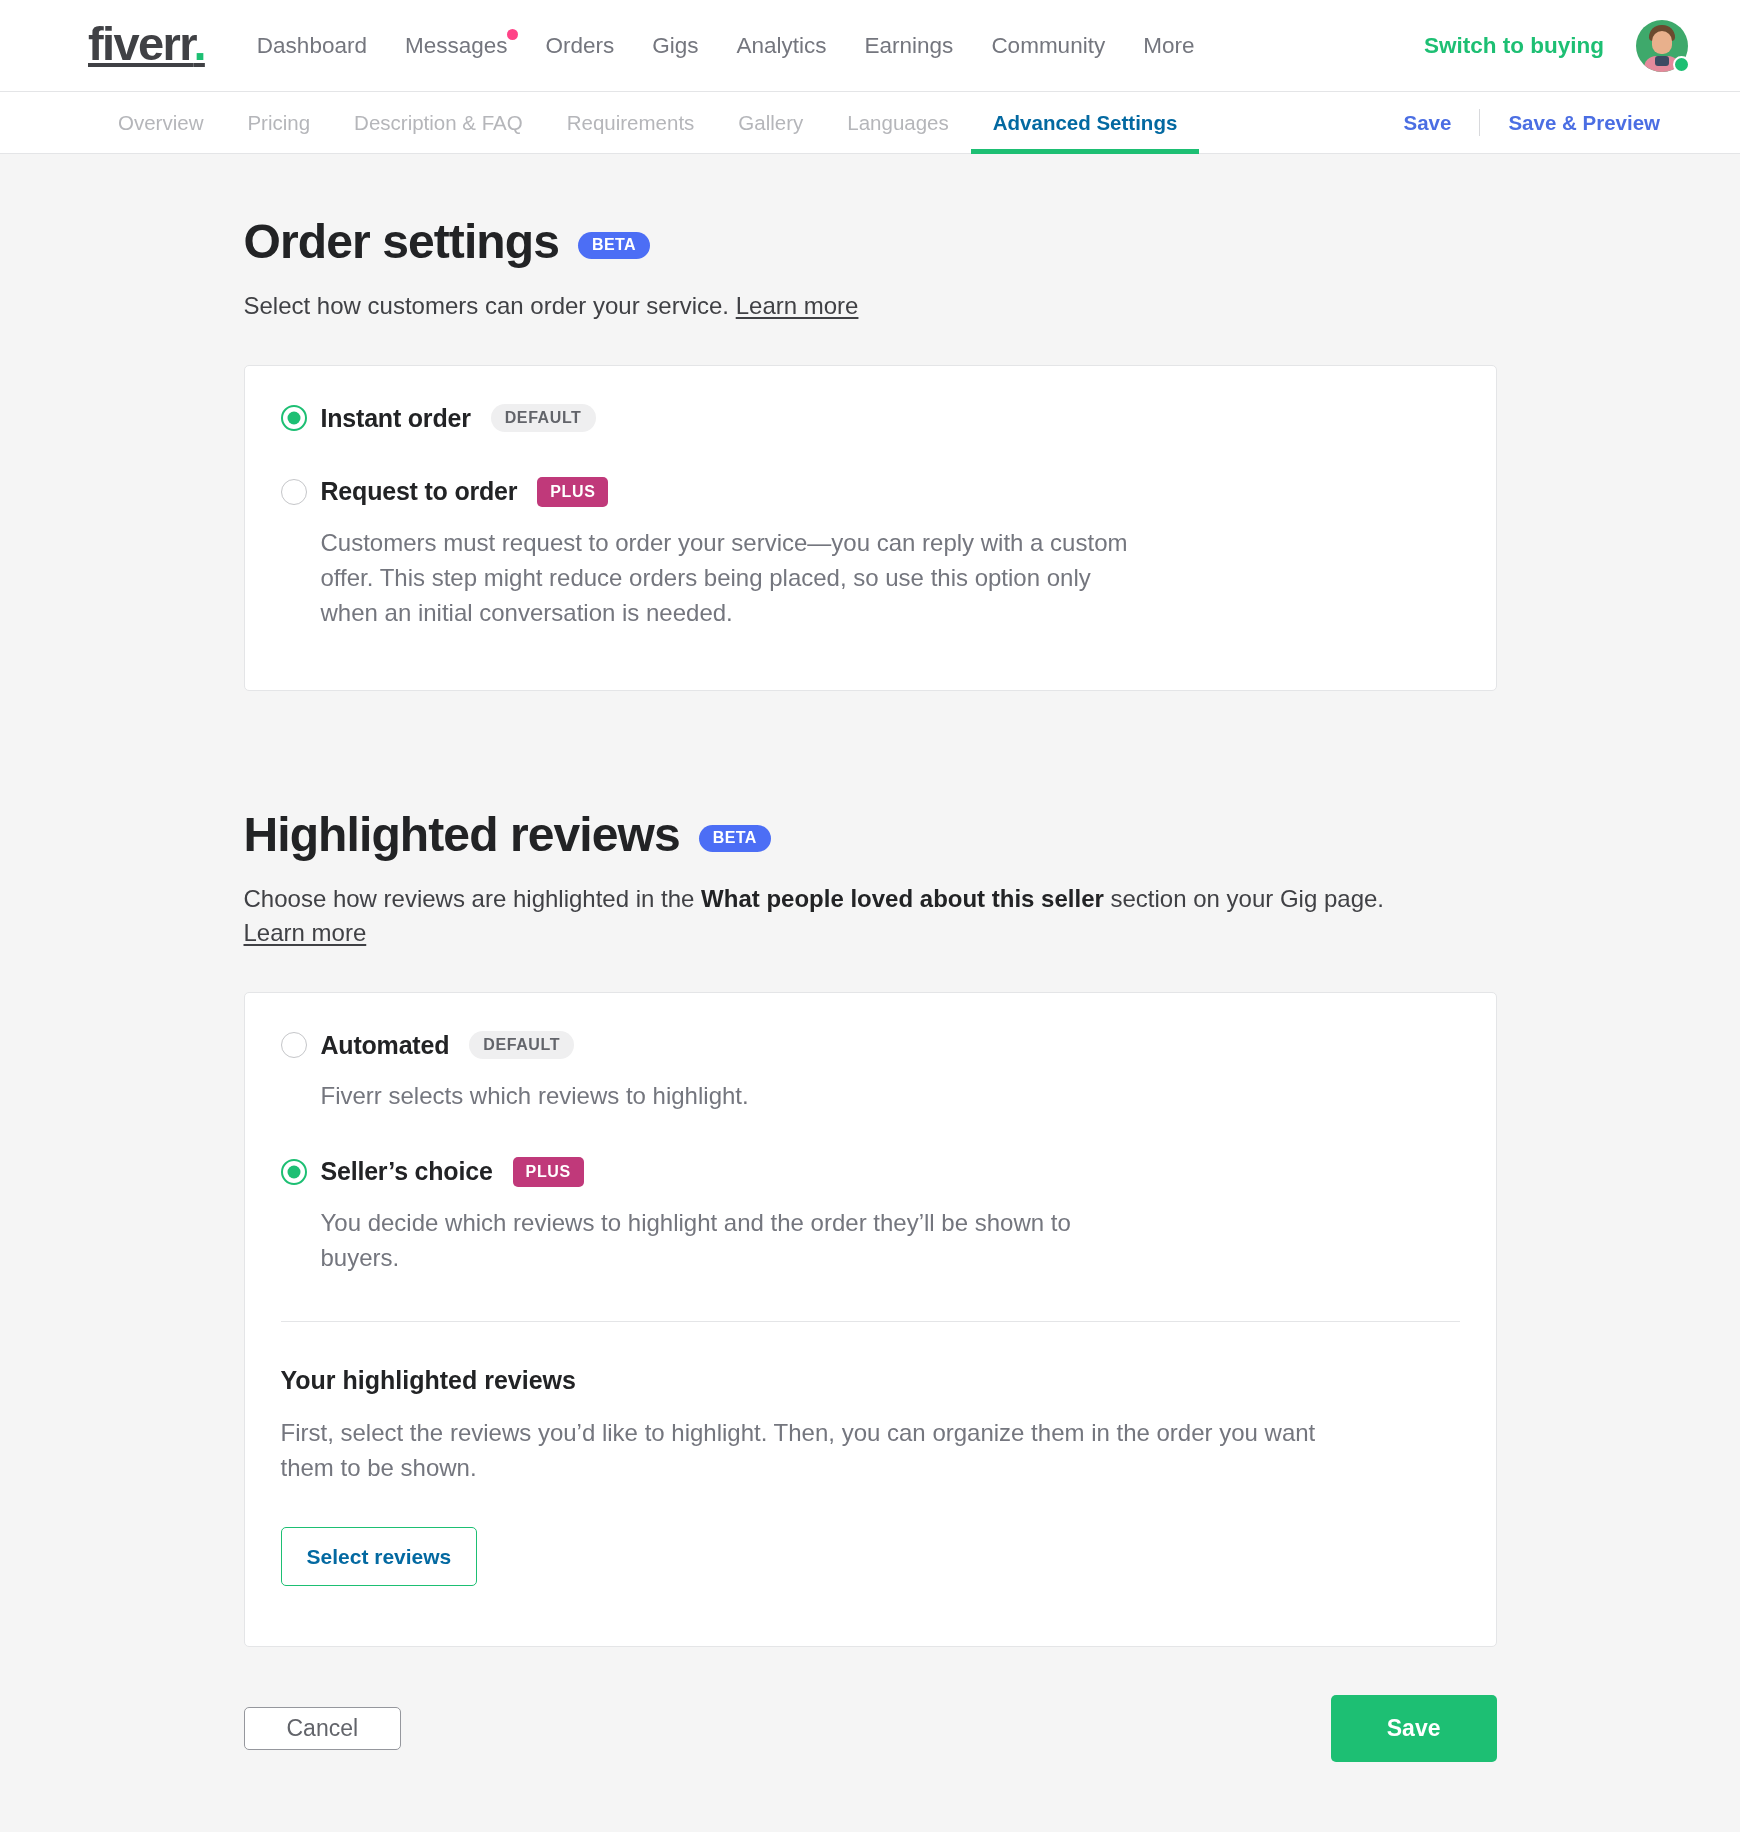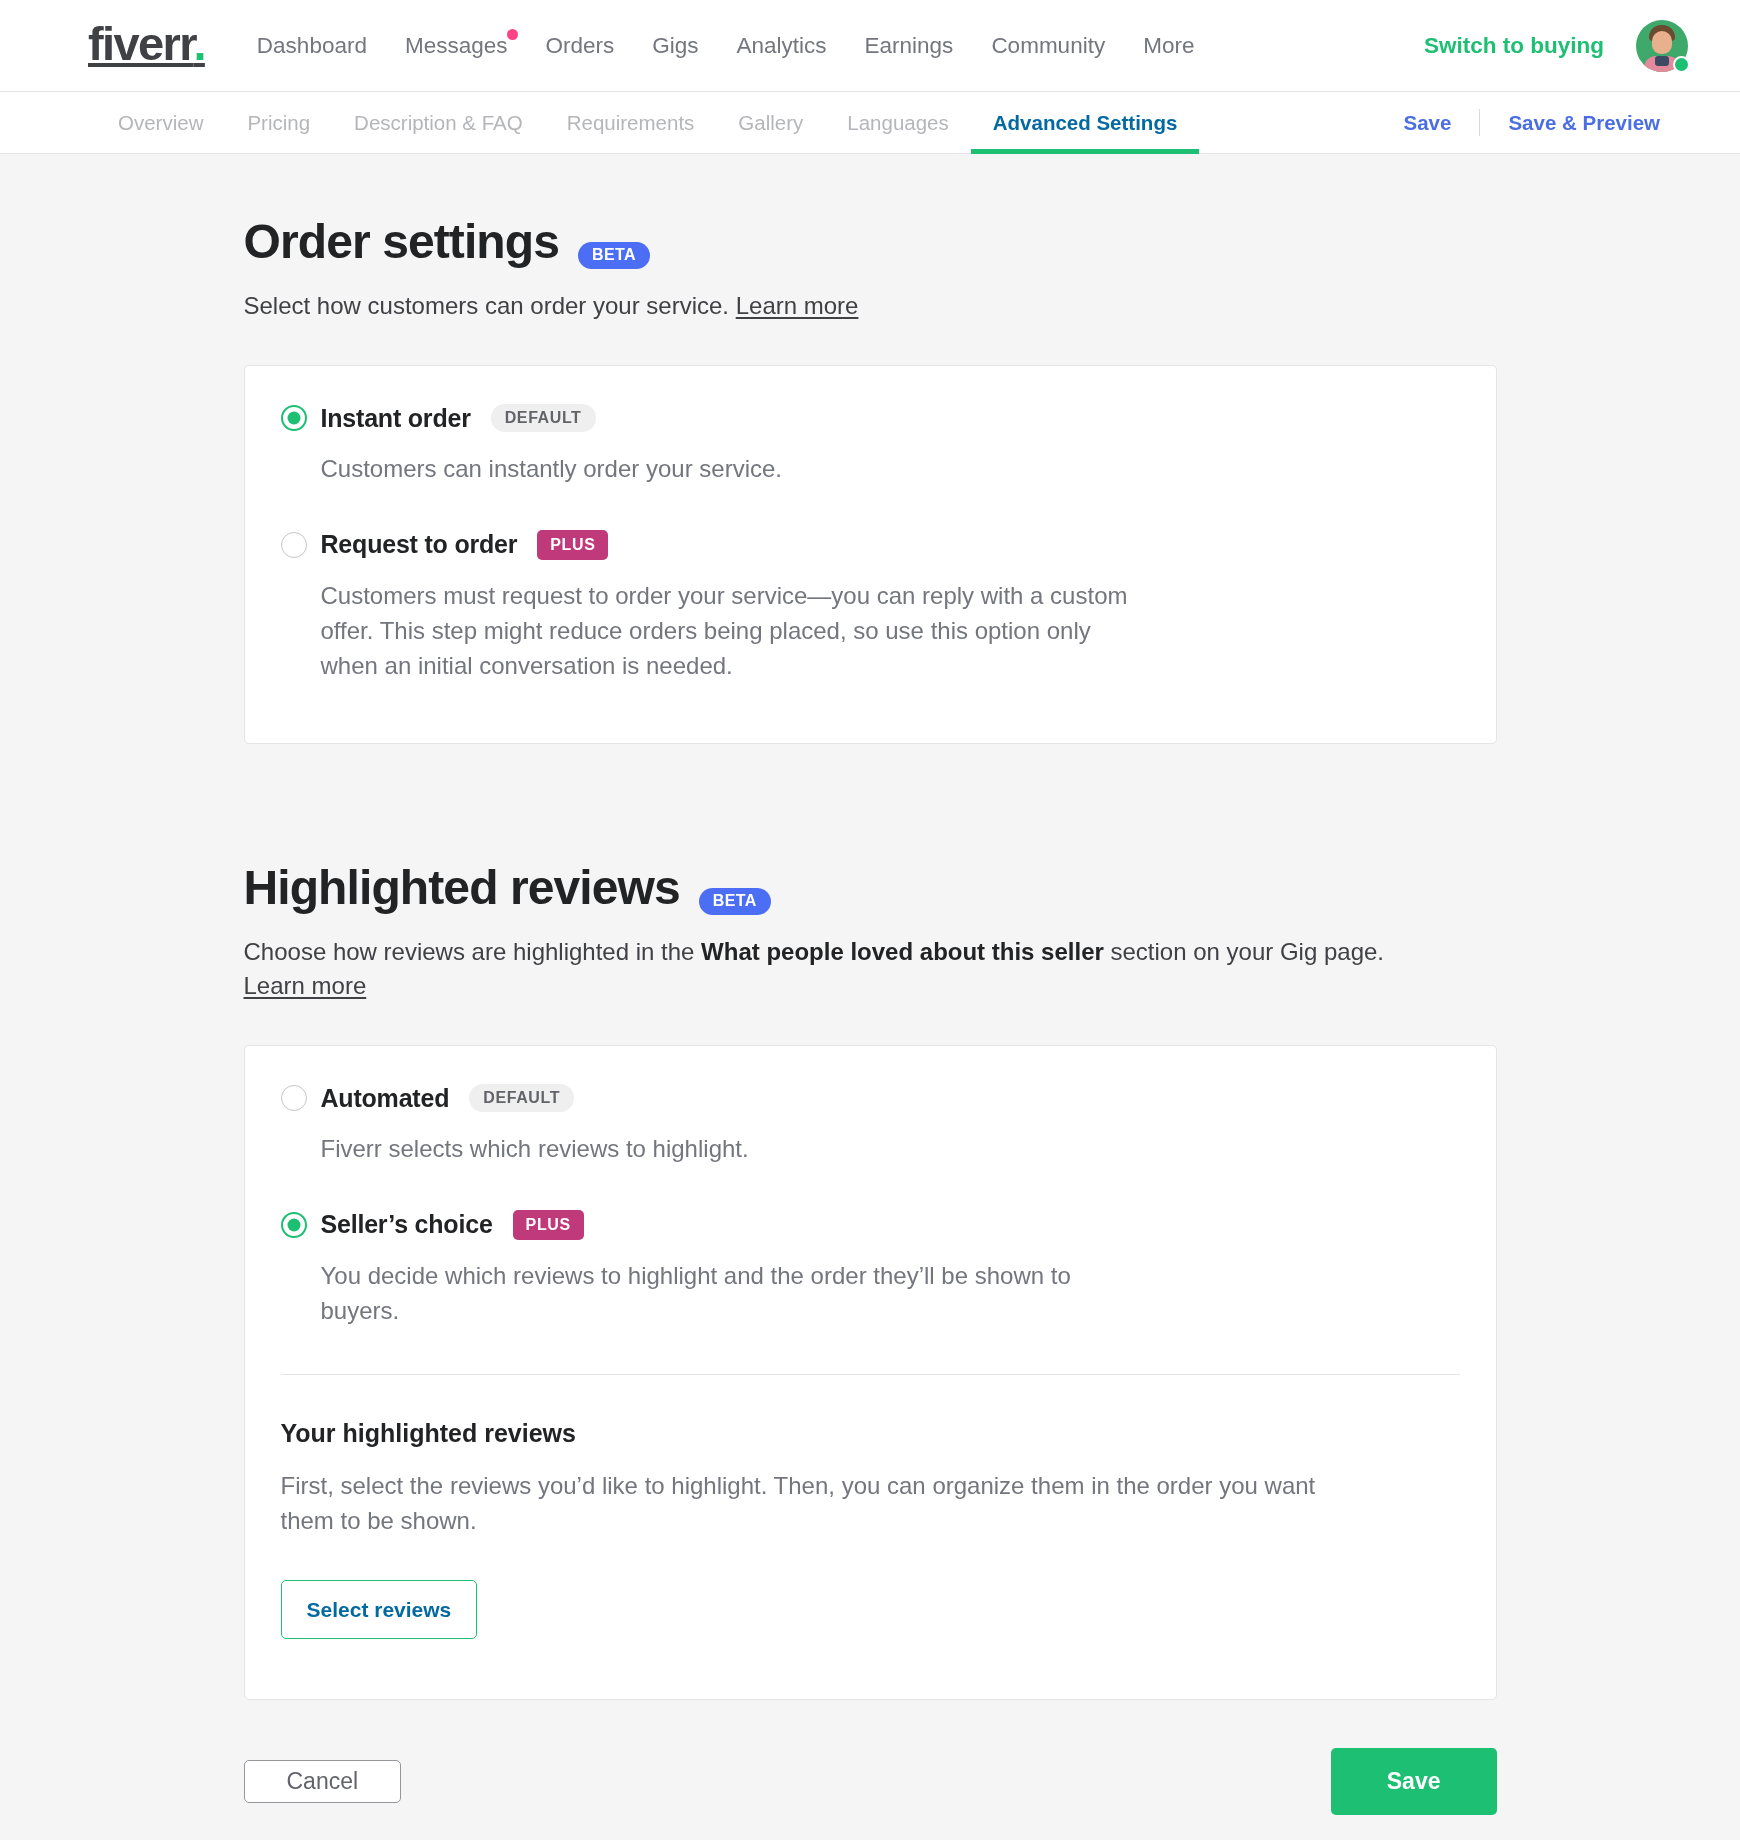--- a/index.html
+++ b/index.html
@@ -219,21 +219,21 @@
     justify-content: center;
     background: #4c6ef5;
     color: #fff;
     font-size: 16px;
     font-weight: 700;
     letter-spacing: 0.4px;
     padding: 5px 14px 6px;
     border-radius: 14px;
     line-height: 1;
     position: relative;
-    top: 13px;
+    top: 3px;
   }
 
   .section-sub {
     font-size: 24px;
     color: #404145;
     margin-top: 20px;
     line-height: 1.42;
     max-width: 1230px;
   }
   .section-sub a {
@@ -469,21 +469,20 @@
     </p>
 
     <div class="card">
 
       <div class="option">
         <div class="option-head">
           <span class="radio checked"></span>
           <span class="option-label">Instant order</span>
           <span class="pill-default">DEFAULT</span>
         </div>
-        <div class="option-desc">Customers can instantly order your service.</div>
       </div>
 
       <div class="option">
         <div class="option-head">
           <span class="radio"></span>
           <span class="option-label">Request to order</span>
           <span class="pill-plus">PLUS</span>
         </div>
         <div class="option-desc">Customers must request to order your service—you can reply with a custom offer. This step might reduce orders being placed, so use this option only when an initial conversation is needed.</div>
       </div>

